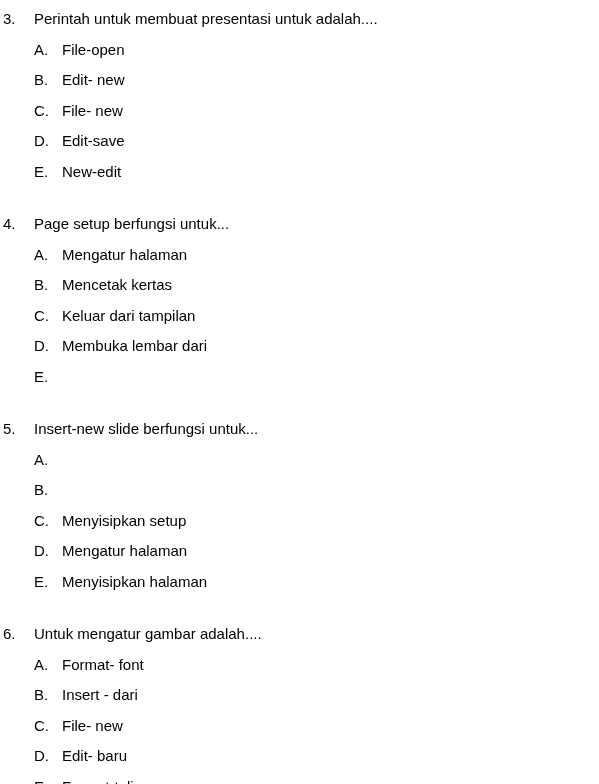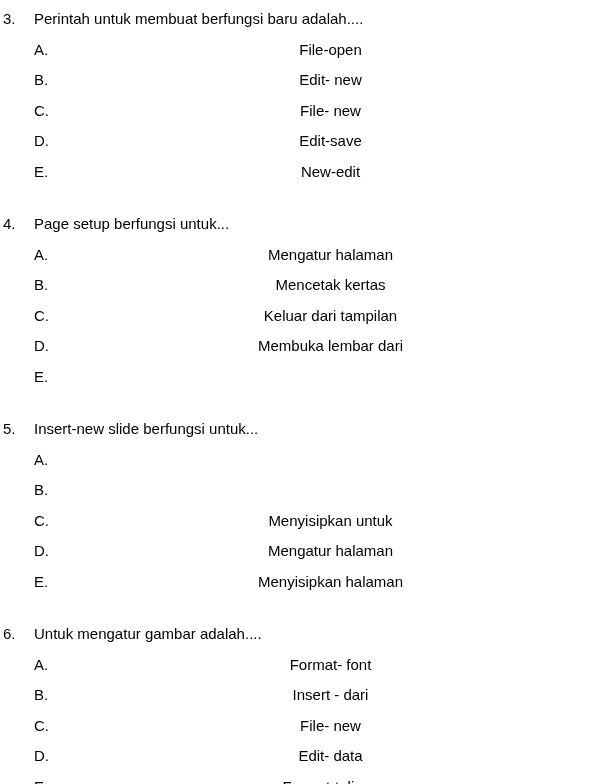--- a/index.html
+++ b/index.html
@@ -38,32 +38,31 @@
       align-items: flex-start;
       padding-left: 34px;
       margin-bottom: 8px;
     }
     .opt-letter {
       width: 28px;
       flex-shrink: 0;
     }
     .opt-text {
       flex: 1;
-      text-align: center;
     }
   </style>
 </head>
 <body>
 
 <div>
 
   <div class="question-block">
     <div class="question-row">
       <div class="q-number">3.</div>
-      <div class="q-text">Perintah untuk membuat berfungsi baru adalah....</div>
+      <div class="q-text">Perintah untuk membuat presentasi untuk adalah....</div>
     </div>
     <div class="option-row">
       <div class="opt-letter">A.</div>
       <div class="opt-text">File-open</div>
     </div>
     <div class="option-row">
       <div class="opt-letter">B.</div>
       <div class="opt-text">Edit- new</div>
     </div>
     <div class="option-row">
@@ -112,21 +111,21 @@
       <div class="q-text">Insert-new slide berfungsi untuk...</div>
     </div>
     <div class="option-row">
       <div class="opt-letter">A.</div>
     </div>
     <div class="option-row">
       <div class="opt-letter">B.</div>
     </div>
     <div class="option-row">
       <div class="opt-letter">C.</div>
-      <div class="opt-text">Menyisipkan untuk</div>
+      <div class="opt-text">Menyisipkan setup</div>
     </div>
     <div class="option-row">
       <div class="opt-letter">D.</div>
       <div class="opt-text">Mengatur halaman</div>
     </div>
     <div class="option-row">
       <div class="opt-letter">E.</div>
       <div class="opt-text">Menyisipkan halaman</div>
     </div>
   </div>
@@ -143,21 +142,21 @@
     <div class="option-row">
       <div class="opt-letter">B.</div>
       <div class="opt-text">Insert - dari</div>
     </div>
     <div class="option-row">
       <div class="opt-letter">C.</div>
       <div class="opt-text">File- new</div>
     </div>
     <div class="option-row">
       <div class="opt-letter">D.</div>
-      <div class="opt-text">Edit- data</div>
+      <div class="opt-text">Edit- baru</div>
     </div>
     <div class="option-row">
       <div class="opt-letter">E.</div>
       <div class="opt-text">Format-tulisan</div>
     </div>
   </div>
 
 </div>
 
 </body></html>

